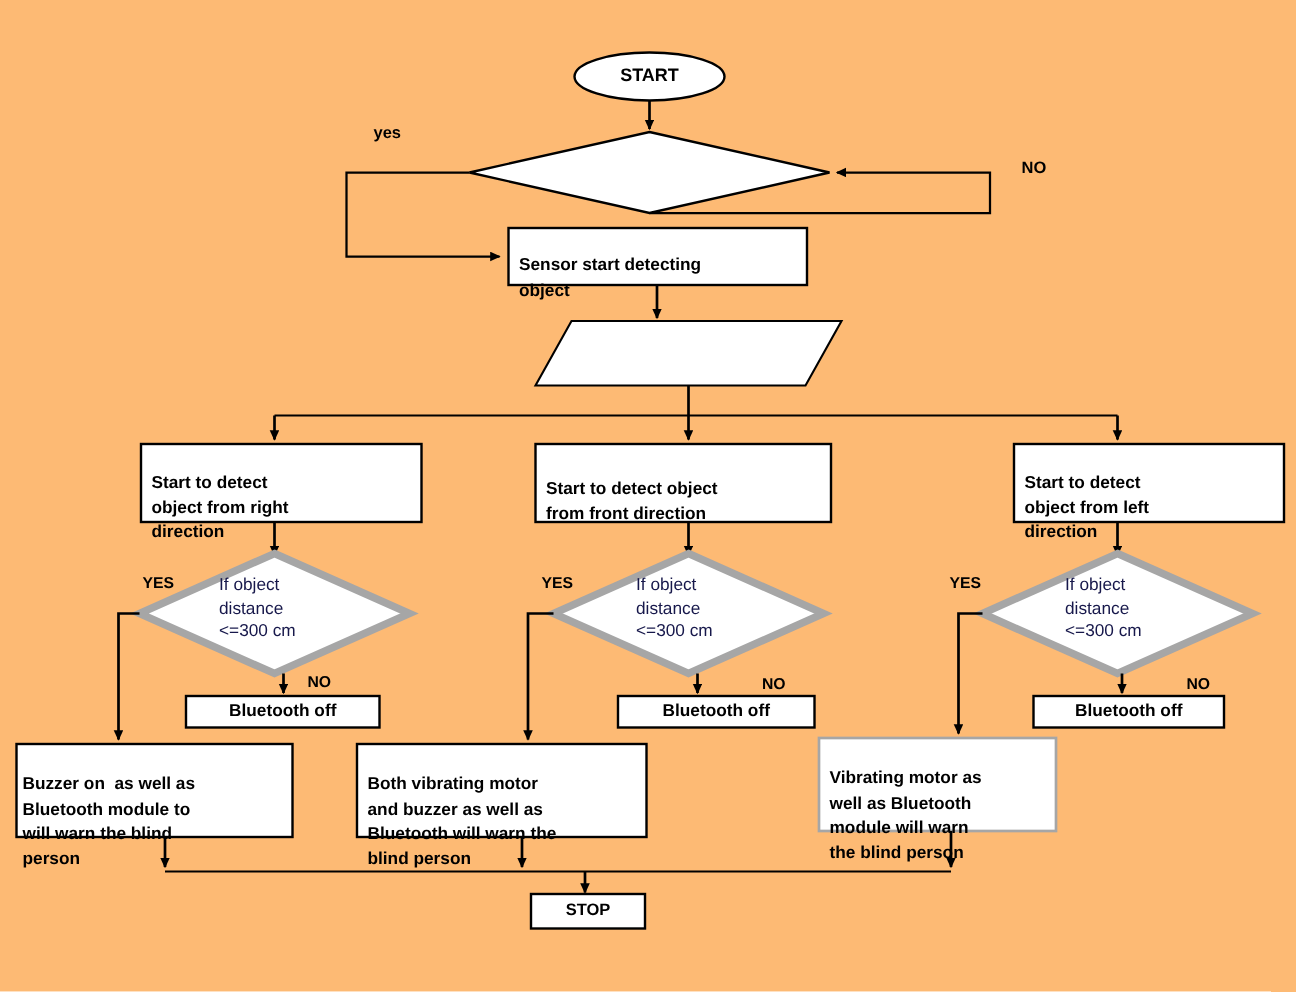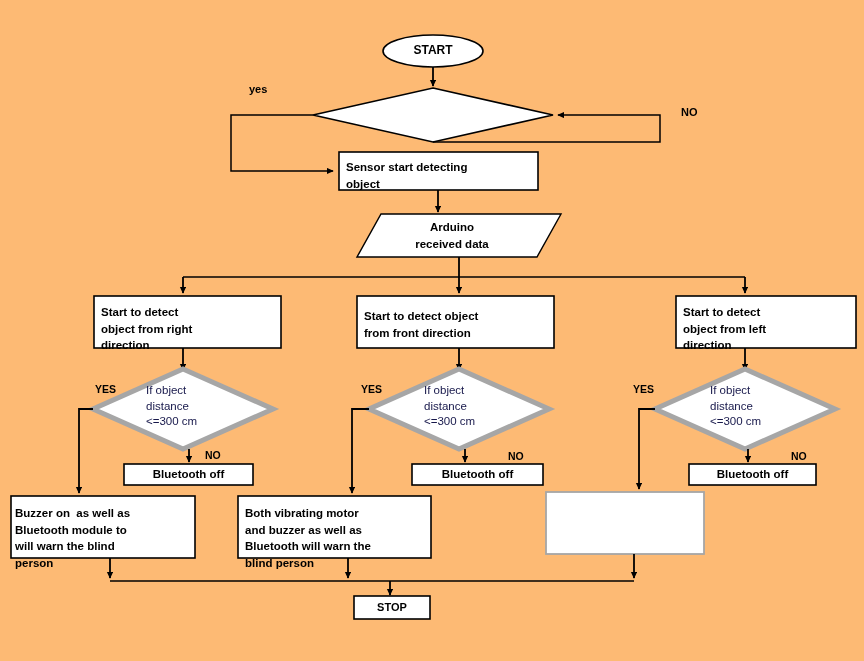--- a/index.html
+++ b/index.html
@@ -28,21 +28,21 @@
     font-family: "Liberation Sans", sans-serif;
     font-size: 11.5px;
     font-weight: bold;
     color: #000000;
     line-height: 1.45;
     box-sizing: border-box;
     white-space: pre-wrap;
     pointer-events: none;
   }
   .proc-text {
-    padding: 7px 0 0 7px;
+    padding: 17px 0 0 7px;
     text-align: left;
   }
   .center-text {
     display: flex;
     align-items: center;
     justify-content: center;
     text-align: center;
   }
   .diamond-text {
     font-weight: normal;
@@ -137,22 +137,20 @@
 
     <rect x="354" y="596" width="76" height="23" fill="#ffffff" stroke="#000000" stroke-width="1.6"></rect>
   </svg>
 
   <div class="node-text center-text" style="left:383px; top:35px; width:100px; height:32px; font-size:12px;">START</div>
 
 
   <div class="node-text proc-text" style="left:339px; top:152px; width:199px; height:38px;">Sensor start detecting
 object</div>
 
-  <div class="node-text center-text" style="left:382px; top:218px; width:140px; height:36px;">Arduino
-received data</div>
 
   <div class="node-text proc-text" style="left:94px; top:297px; width:187px; height:52px;">Start to detect
 object from right
 direction</div>
 
   <div class="node-text proc-text" style="left:357px; top:301px; width:197px; height:52px;">Start to detect object
 from front direction</div>
 
   <div class="node-text proc-text" style="left:676px; top:297px; width:180px; height:52px;">Start to detect
 object from left
@@ -179,20 +177,24 @@
   <div class="node-text proc-text" style="left:8px; top:498px; width:184px; height:62px;">Buzzer on  as well as
 Bluetooth module to
 will warn the blind
 person</div>
 
   <div class="node-text proc-text" style="left:238px; top:498px; width:193px; height:62px;">Both vibrating motor
 and buzzer as well as
 Bluetooth will warn the
 blind person</div>
 
+  <div class="node-text proc-text" style="left:546px; top:494px; width:158px; height:62px;">Vibrating motor as
+well as Bluetooth
+module will warn
+the blind person</div>
 
   <div class="node-text center-text" style="left:354px; top:596px; width:76px; height:23px; font-size:11px;">STOP</div>
 
   <div class="edge-label" style="left:249px; top:83px;">yes</div>
 
   <div class="edge-label" style="left:681px; top:106px;">NO</div>
 
   <div class="edge-label small" style="left:95px; top:383px;">YES</div>
 
   <div class="edge-label small" style="left:205px; top:449px;">NO</div>

